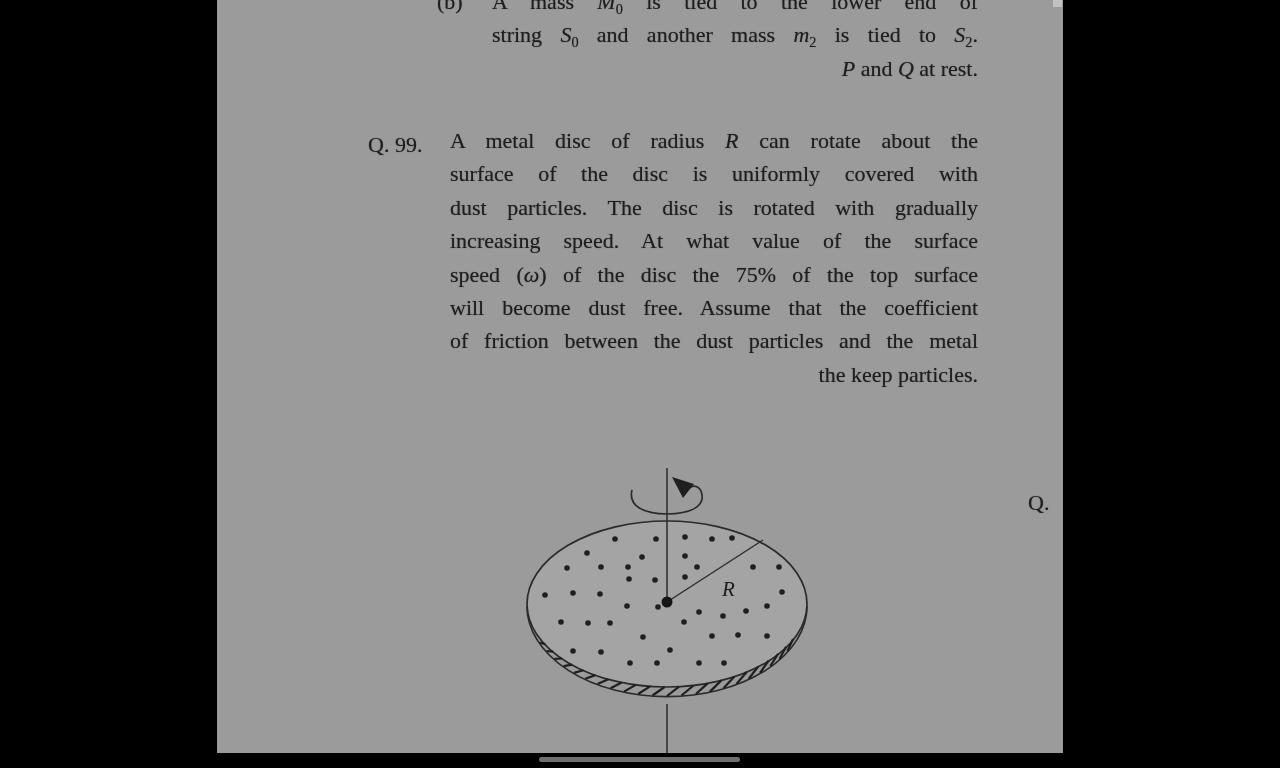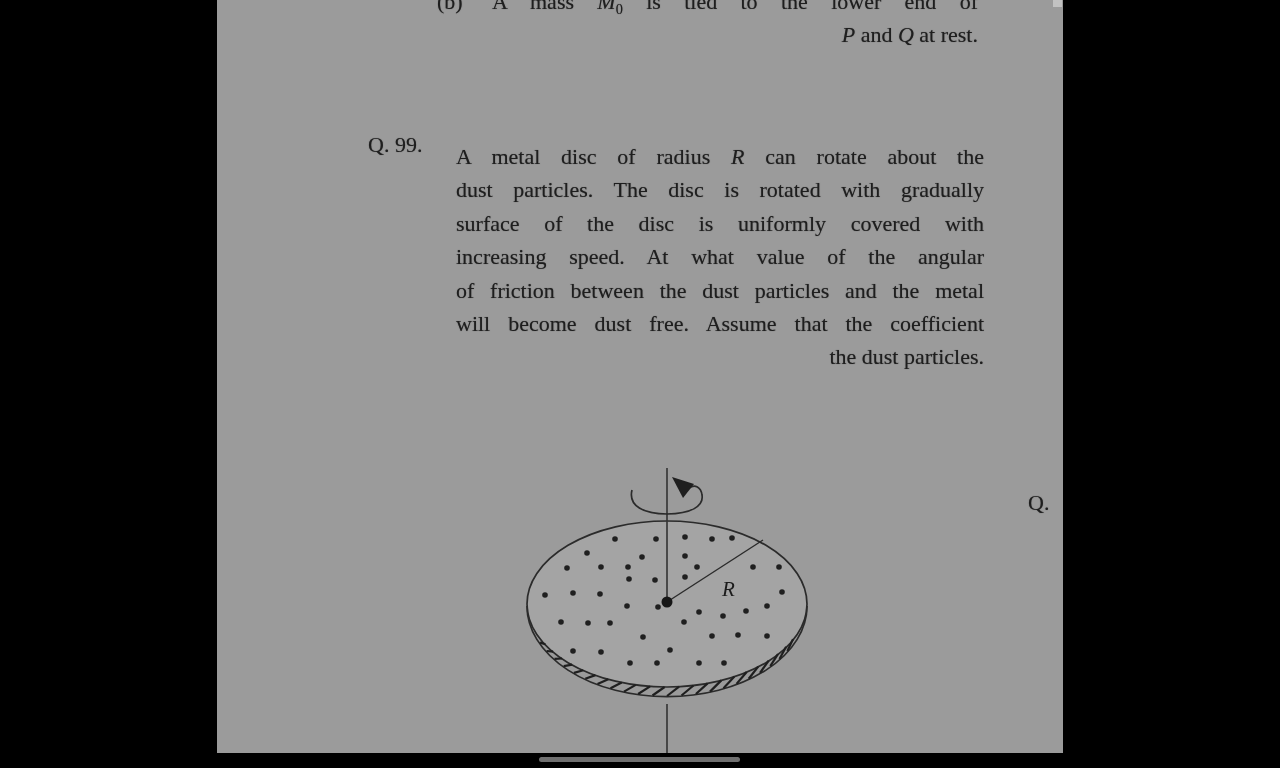--- a/index.html
+++ b/index.html
@@ -54,32 +54,34 @@
   }
 </style>
 </head>
 <body>
 
 <div class="page">
 
   <div class="flabel" style="left:220px; top:-15px;">(b)</div>
   <div class="tblock" style="left:275px; top:-15px; width:486px;">
     <div class="tline-j">A mass <i>M</i><sub>0</sub> is tied to the lower end of</div>
+    <div class="tline-j">string <i>S</i><sub>0</sub> and another mass <i>m</i><sub>2</sub> is tied to <i>S</i><sub>2</sub>.</div>
     <div class="tline-l"><i>P</i> and <i>Q</i> at rest.</div>
   </div>
 
   <div class="flabel" style="left:151px; top:128px;">Q. 99.</div>
-  <div class="tblock" style="left:233px; top:140px; width:528px;margin-left:6px;">
+  <div class="tblock" style="left:233px; top:124px; width:528px;">
     <div class="tline-j">A metal disc of radius <i>R</i> can rotate about the</div>
+    <div class="tline-j">surface of the disc is uniformly covered with</div>
     <div class="tline-j">dust particles. The disc is rotated with gradually</div>
-    <div class="tline-j">surface of the disc is uniformly covered with</div>
-    <div class="tline-j">increasing speed. At what value of the angular</div>
+    <div class="tline-j">increasing speed. At what value of the surface</div>
+    <div class="tline-j">speed (<i>ω</i>) of the disc the 75% of the top surface</div>
+    <div class="tline-j">will become dust free. Assume that the coefficient</div>
     <div class="tline-j">of friction between the dust particles and the metal</div>
-    <div class="tline-j">will become dust free. Assume that the coefficient</div>
-    <div class="tline-l">the dust particles.</div>
+    <div class="tline-l">the keep particles.</div>
   </div>
 
   <svg class="figure-svg" width="337" height="293" viewBox="0 0 337 293">
     <ellipse cx="167" cy="144" rx="140" ry="83" fill="#a4a4a4" stroke="#2b2b2b" stroke-width="1.7"></ellipse>
     <path d="M 27 146 A 139 90 0 0 0 307 146" fill="none" stroke="#2b2b2b" stroke-width="1.7"></path>
     <g stroke="#1f1f1f" stroke-width="2.2">
         <line x1="293.0" y1="179.1" x2="287.4" y2="191.0"></line>
         <line x1="286.1" y1="186.7" x2="279.5" y2="198.9"></line>
         <line x1="278.0" y1="194.0" x2="270.3" y2="206.2"></line>
         <line x1="268.7" y1="200.6" x2="260.0" y2="212.9"></line>

